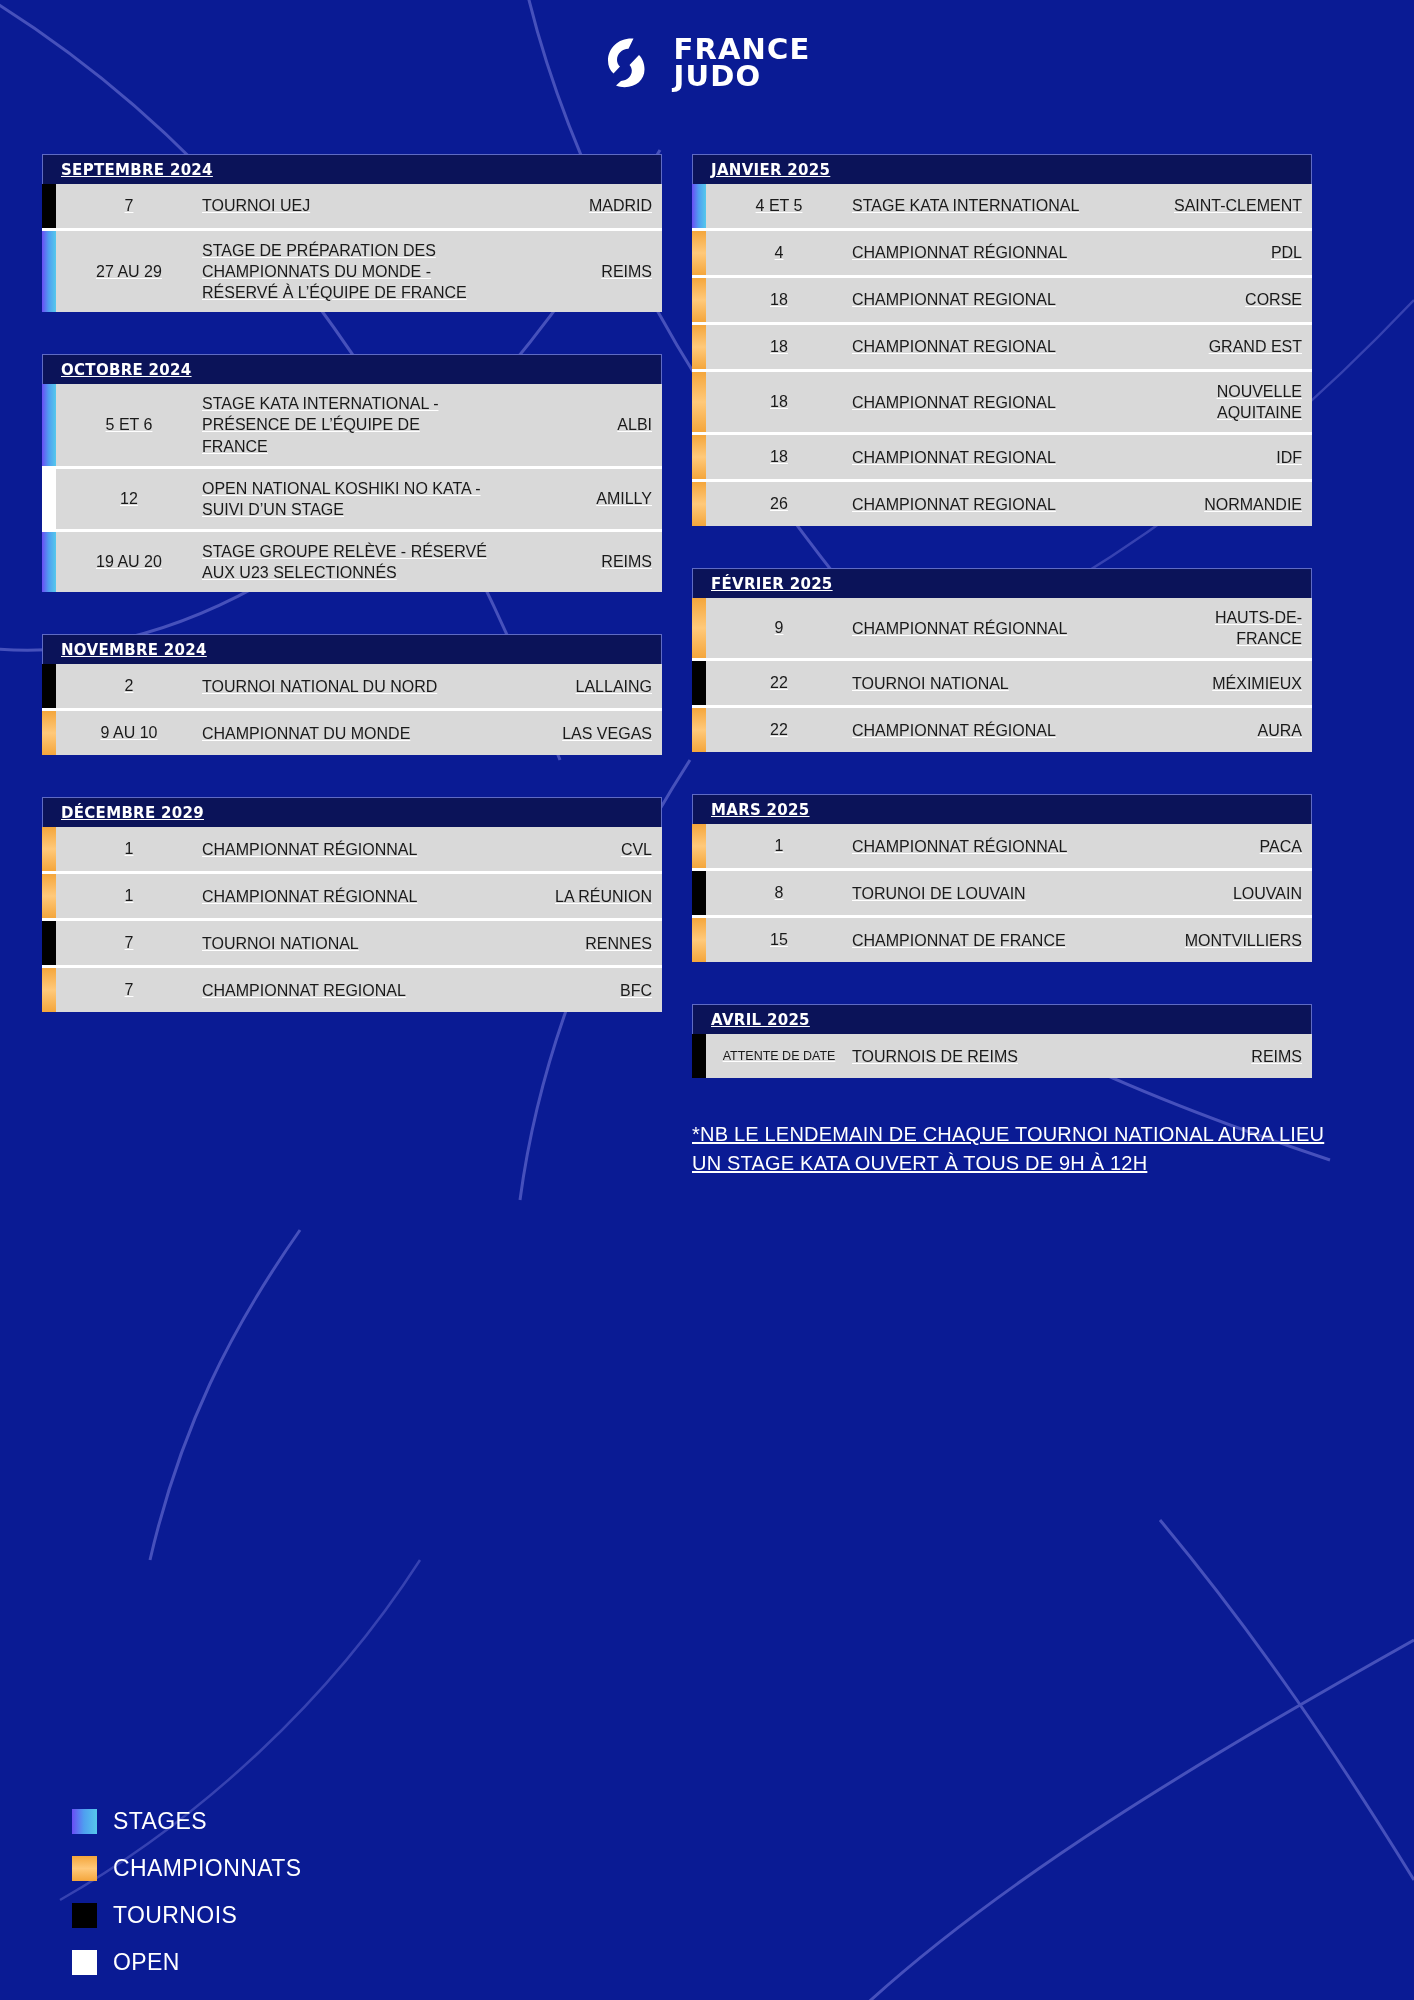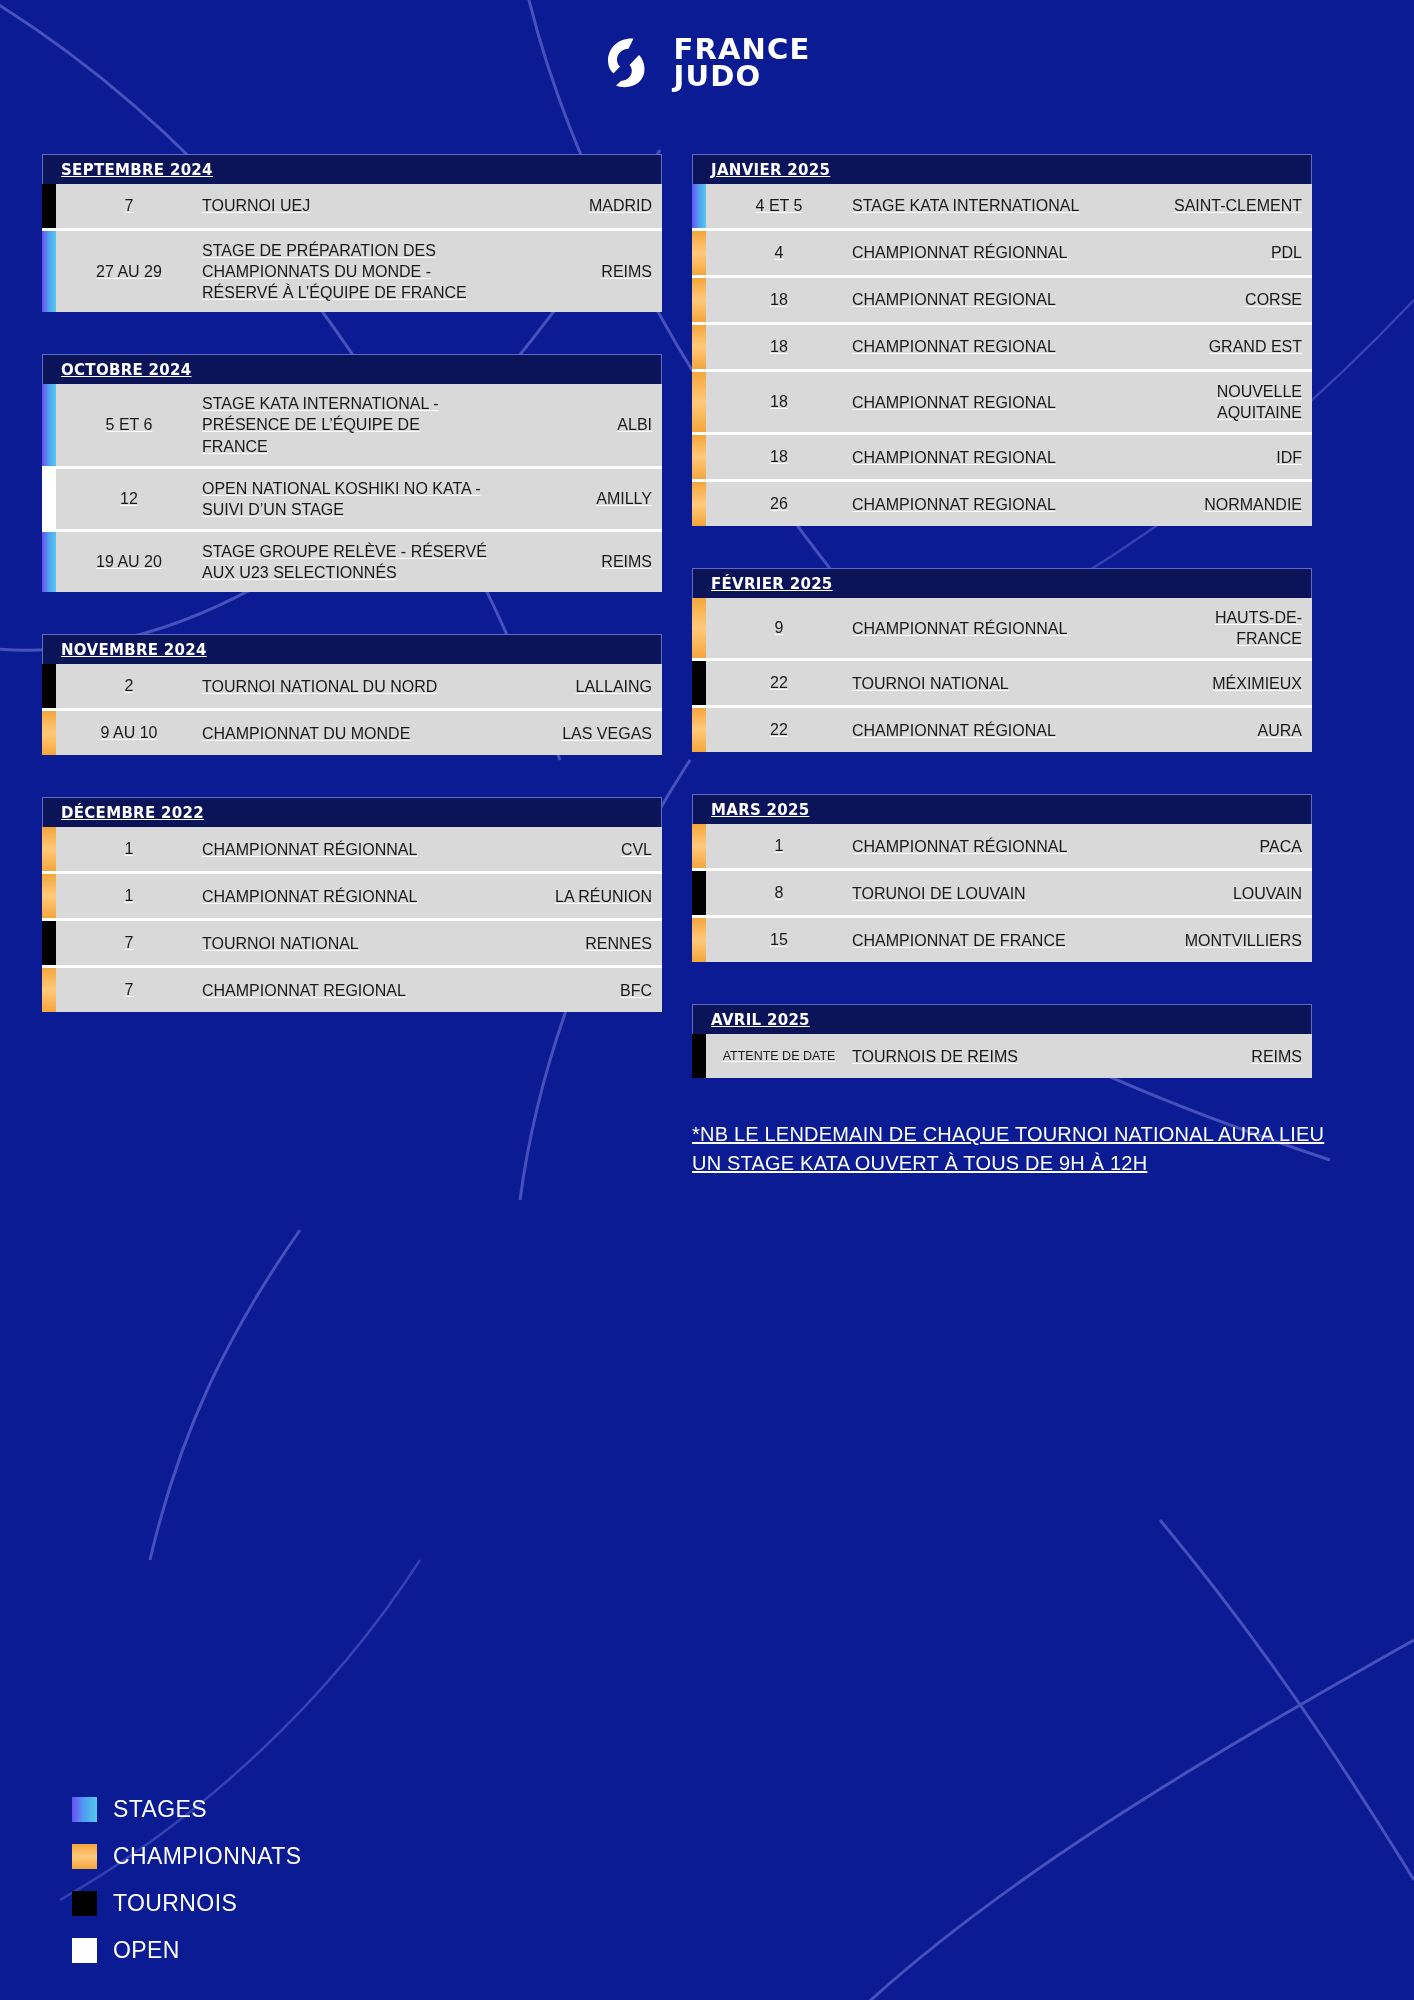--- a/index.html
+++ b/index.html
@@ -173,21 +173,21 @@
     line-height: 1.42;
     color: #ffffff;
     letter-spacing: 0.2px;
     text-decoration: underline;
   }
 
   
   .legend {
     position: absolute;
     left: 72px;
-    bottom: 36px;
+    bottom: 24px;
     z-index: 2;
     display: flex;
     flex-direction: column;
     gap: 20px;
     margin-top: 44px;
   }
   .legend-item { display: flex; align-items: center; gap: 16px; }
   .legend-swatch { width: 25px; height: 25px; display: block; }
   .legend-label {
     font-size: 23px;
@@ -304,21 +304,21 @@
             <div class="row-inner">
               <div class="cell-date">9 AU 10</div>
               <div class="cell-event">CHAMPIONNAT DU MONDE</div>
               <div class="cell-place">LAS VEGAS</div>
             </div>
           </div>
         </div>
       </div>
       <div class="month-block">
         <div class="month-header">
-          <div class="mh-text">DÉCEMBRE 2022</div>
+          <div class="mh-text">DÉCEMBRE 2029</div>
         </div>
         <div class="rows">
           <div class="row">
             <div class="cat-bar cat-championnats"></div>
             <div class="row-inner">
               <div class="cell-date">1</div>
               <div class="cell-event">CHAMPIONNAT RÉGIONNAL</div>
               <div class="cell-place">CVL</div>
             </div>
           </div>

